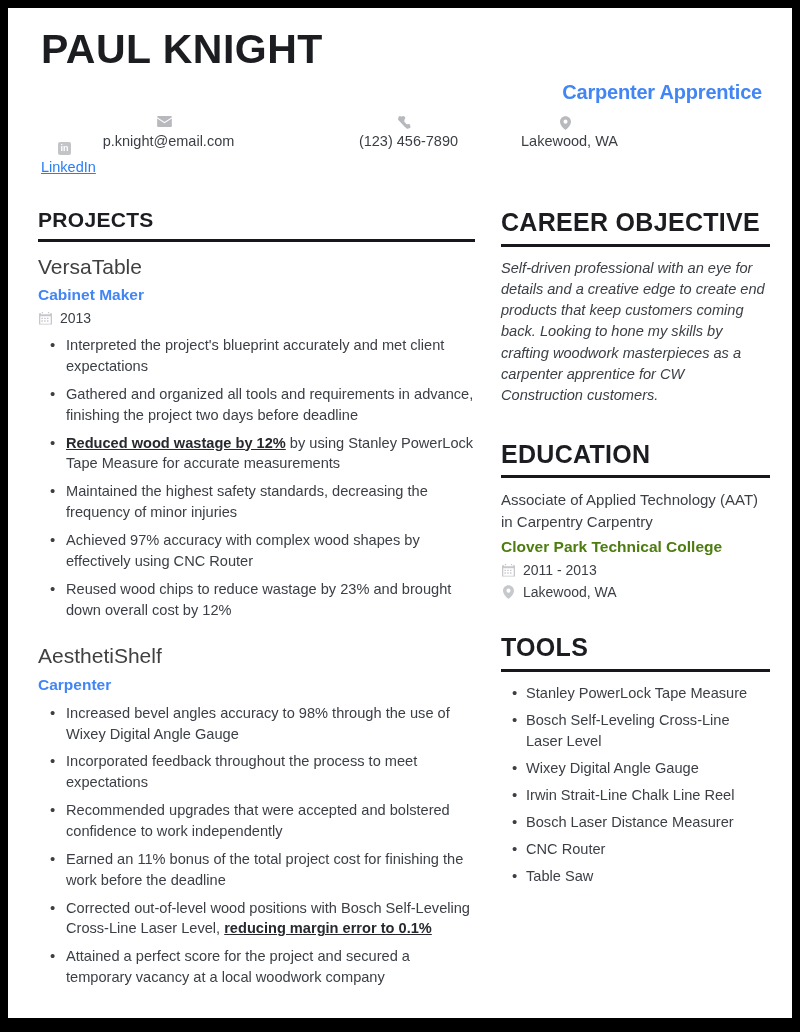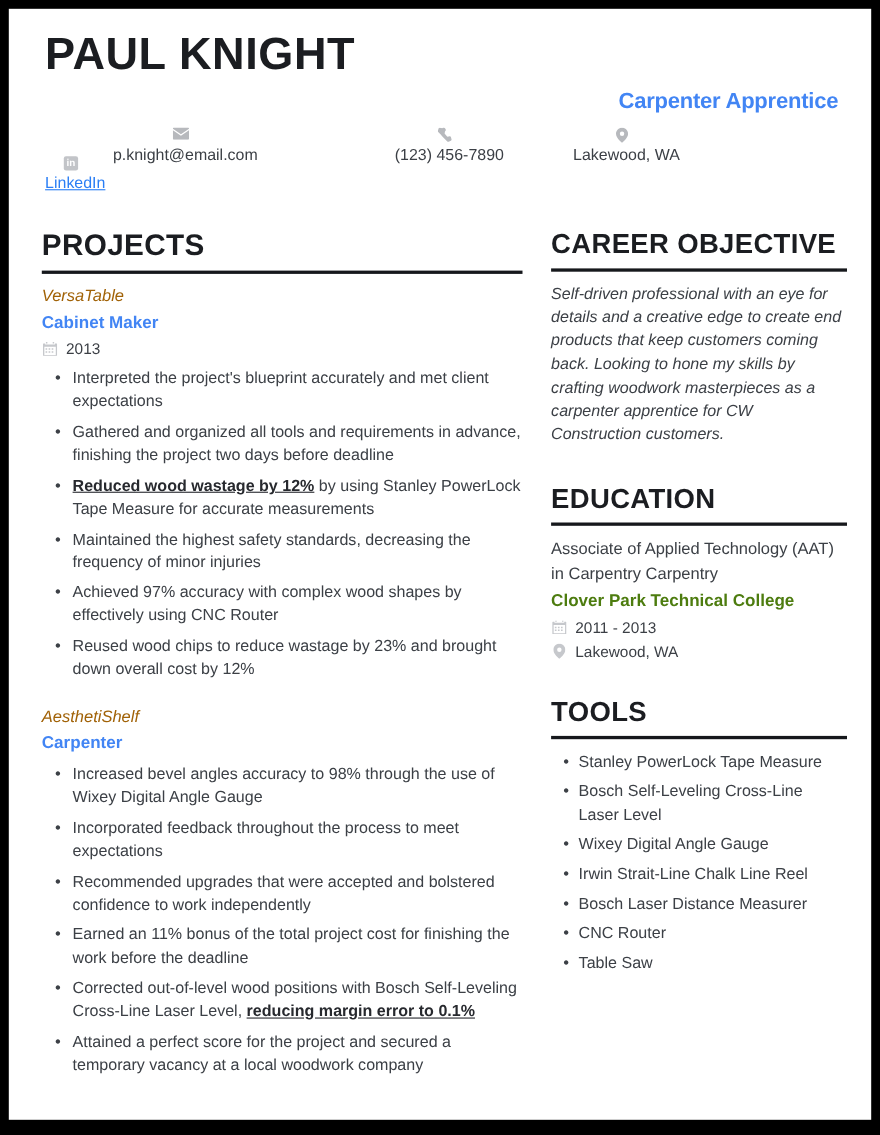--- a/index.html
+++ b/index.html
@@ -106,44 +106,43 @@
     display: flex;
     margin-top: 37px;
   }
 
   .col-left  { width: 455px; flex: 0 0 455px; padding-right: 18px; }
   .col-right { width: 269px; flex: 0 0 269px; margin-left: 8px; }
 
   .section { margin-bottom: 0; }
 
   .section-title {
-    font-size: 27px;
+    font-size: 21px;
     font-weight: bold;
     color: #1b1d21;
     letter-spacing: 0.3px;
     line-height: 1.18;
   }
   .section-title.rt { font-size: 25px; }
 
   .rule {
     border-bottom: 3px solid #16181c;
     margin-top: 6px;
     margin-bottom: 11px;
   }
 
   
   .entry { margin-bottom: 6px; }
   .entry + .entry { margin-top: 22px; }
 
   .entry-title {
-    font-size: 15px;
-    color: #a16207;
+    font-size: 21px;
+    color: #404040;
     font-weight: normal;
     line-height: 1.3;
-    font-style: italic;
   }
 
   .entry-sub {
     font-size: 15.5px;
     font-weight: bold;
     color: #4285f4;
     margin-top: 6px;
   }
 
   .meta-row {

